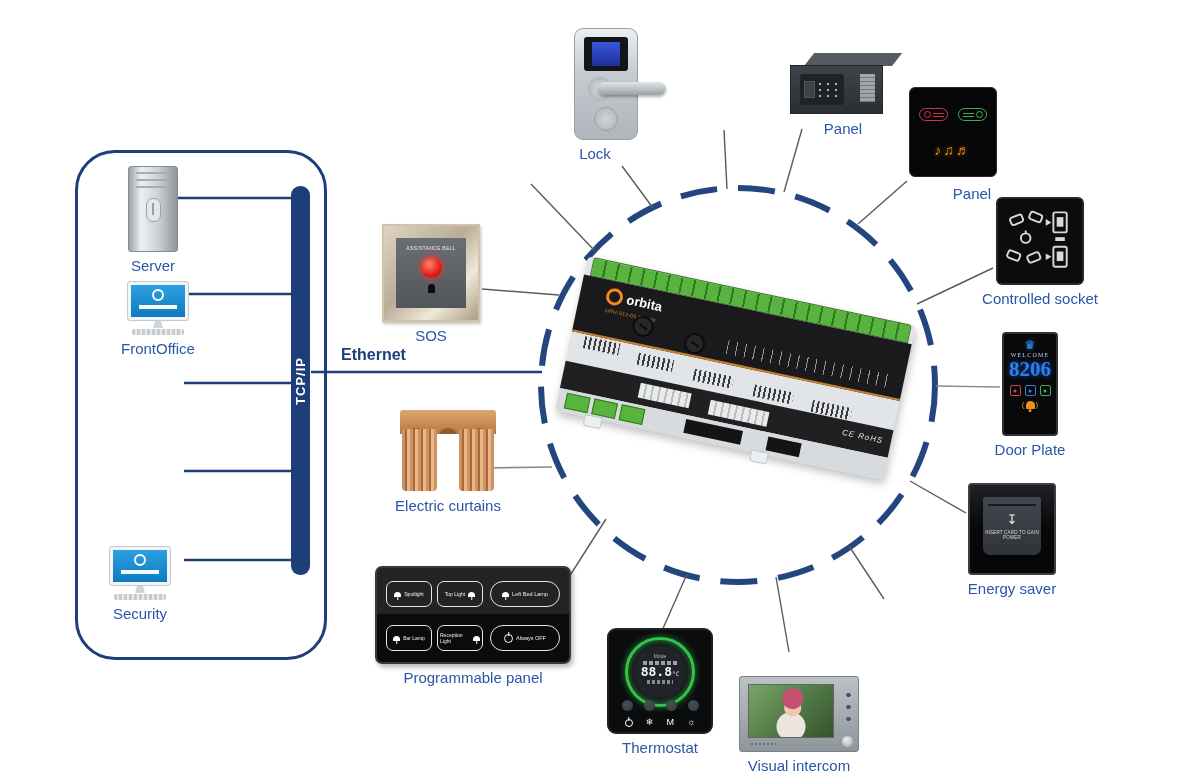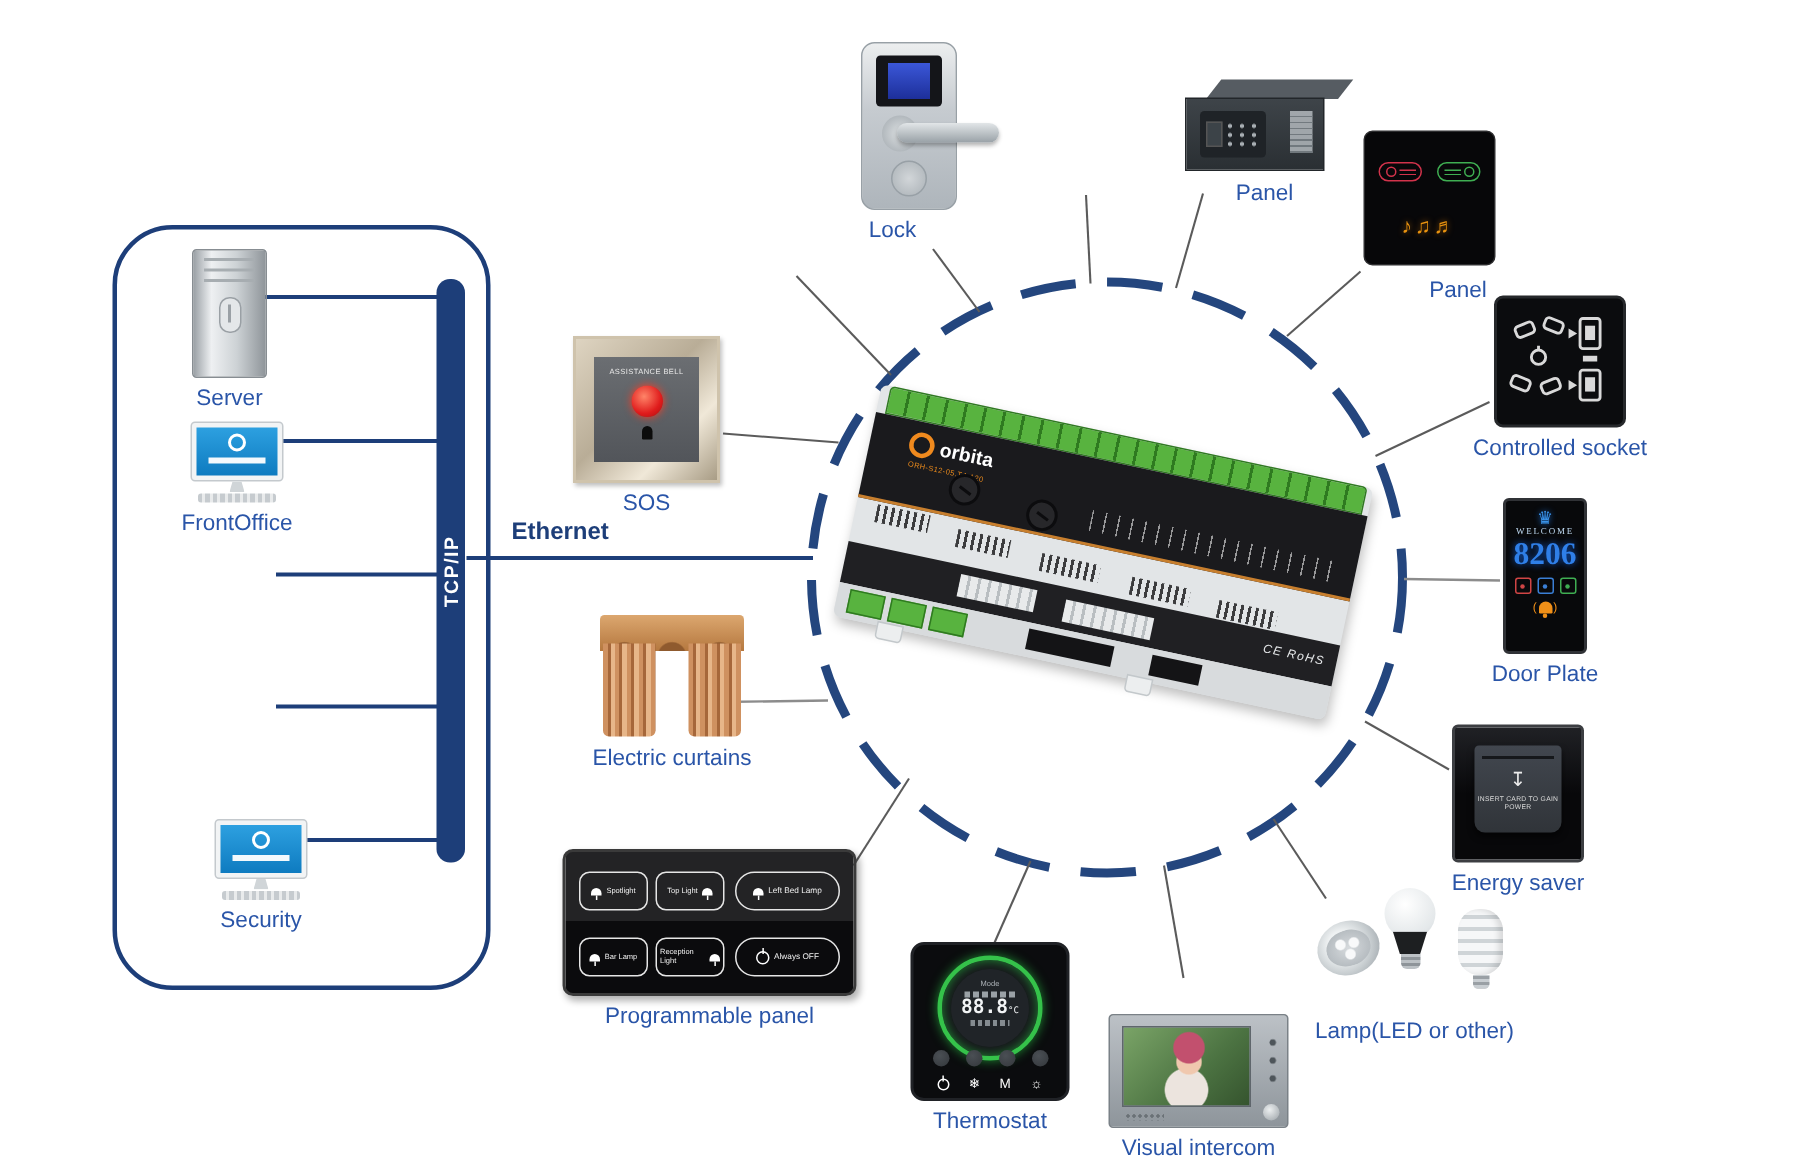--- a/index.html
+++ b/index.html
@@ -287,21 +287,21 @@
           <div class="mon-screen"></div>
         </div>
       <div class="mon-stand"></div>
         <div class="mon-kbd"></div>
     </div>
     <div class="lbl">FrontOffice</div>
   </div>
 
 
 
-  <div class="grp" style="left:124px;top:546px;width:100px;">
+  <div class="grp" style="left:90px;top:546px;width:100px;">
     <div class="monitor">
       <div class="mon-frame">
           <div class="mon-screen"></div>
         </div>
       <div class="mon-stand"></div>
         <div class="mon-kbd"></div>
     </div>
     <div class="lbl">Security</div>
   </div>
 
@@ -480,35 +480,20 @@
   <div class="grp" style="left:966px;top:483px;width:92px;">
     <div class="energy">
       <div class="es-card">
         <div class="es-arrow">↧</div>
         <div class="es-text">INSERT CARD TO GAIN POWER</div>
       </div>
     </div>
     <div class="lbl">Energy saver</div>
   </div>
 
-  <div class="grp" style="left:868px;top:592px;width:150px;">
-    <div class="lamps">
-      <div class="spot"></div>
-      <div class="ledbulb">
-        <div class="led-dome"></div>
-          <div class="led-body"></div>
-          <div class="led-base"></div>
-      </div>
-      <div class="cfl">
-        <div class="cfl-coil"></div>
-          <div class="cfl-base"></div>
-      </div>
-    </div>
-    <div class="lbl">Lamp(LED or other)</div>
-  </div>
 
   <div class="grp" style="left:738px;top:676px;width:122px;">
     <div class="intercom">
       <div class="itc-screen"></div>
       <div class="itc-dots"></div>
       <div class="itc-btn"></div>
       <div class="itc-spk"></div>
     </div>
     <div class="lbl">Visual  intercom</div>
   </div>

